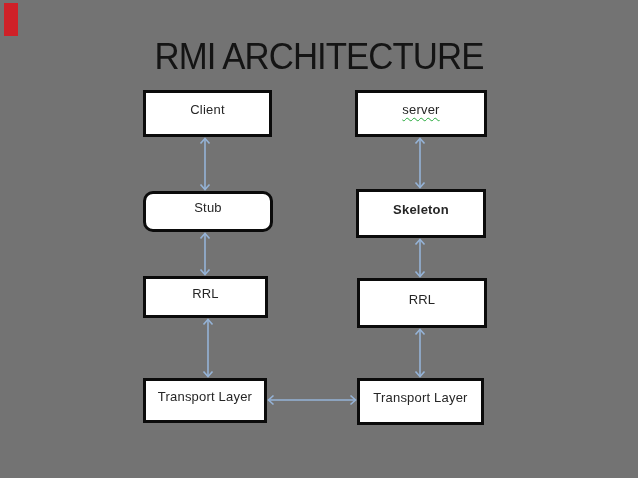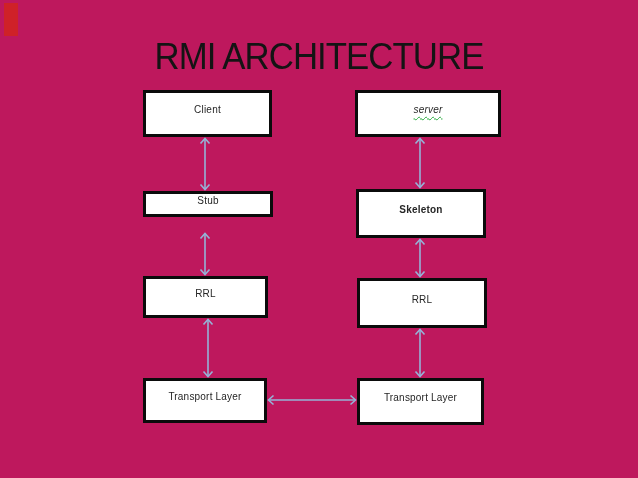--- a/index.html
+++ b/index.html
@@ -7,21 +7,21 @@
     --accent-bar: #cf2128;
     --spellcheck: #27a93c;
     --box-border: #0b0b0b;
     --title-text: #141414;
     --label-text: #262626;
   }
   html,body{margin:0;padding:0;background:#ffffff;}
   .slide{
     position:relative;
     width:638px;height:478px;
-    background:#be185d;
+    background:#737373;
     overflow:hidden;
     font-family:"Liberation Sans","DejaVu Sans",sans-serif;
   }
   .accent-bar{
     position:absolute;left:4px;top:3px;width:14px;height:33px;
     background:var(--accent-bar);
   }
   .slide-title{
     position:absolute;left:0;right:0;top:38px;
     text-align:center;
@@ -33,37 +33,37 @@
     white-space:nowrap;
   }
   .node{
     position:absolute;
     background:#ffffff;
     border:3px solid var(--box-border);
     box-sizing:border-box;
     display:flex;align-items:center;justify-content:center;
   }
   .node .lbl{
-    font-size:10px;
+    font-size:13px;
     color:var(--label-text);
     letter-spacing:0.2px;
     transform:translateY(-4px);
     white-space:nowrap;
   }
   .spell-wavy{
     text-decoration-line:underline;
     text-decoration-style:wavy;
     text-decoration-color:var(--spellcheck);
     text-decoration-thickness:1px;
     text-underline-offset:3px;
   }
   
   .n-client    {left:143px;top:90px; width:129px;height:47px;}
-  .n-server    {left:355px;top:90px; width:146px;height:47px;font-style:italic;}
-  .n-stub      {left:143px;top:191px;width:130px;height:26px;}
+  .n-server    {left:355px;top:90px; width:132px;height:47px;}
+  .n-stub      {left:143px;top:191px;width:130px;height:41px;border-radius:10px;}
   .n-skeleton  {left:356px;top:189px;width:130px;height:49px;font-weight:bold;}
   .n-rrl-l     {left:143px;top:276px;width:125px;height:42px;}
   .n-rrl-r     {left:357px;top:278px;width:130px;height:50px;}
   .n-trans-l   {left:143px;top:378px;width:124px;height:45px;}
   .n-trans-r   {left:357px;top:378px;width:127px;height:47px;}
   svg.overlay{
     position:absolute;left:0;top:0;width:638px;height:478px;
     pointer-events:none;
   }
   .arrow{stroke:var(--arrow);fill:none;stroke-width:1.6;}

